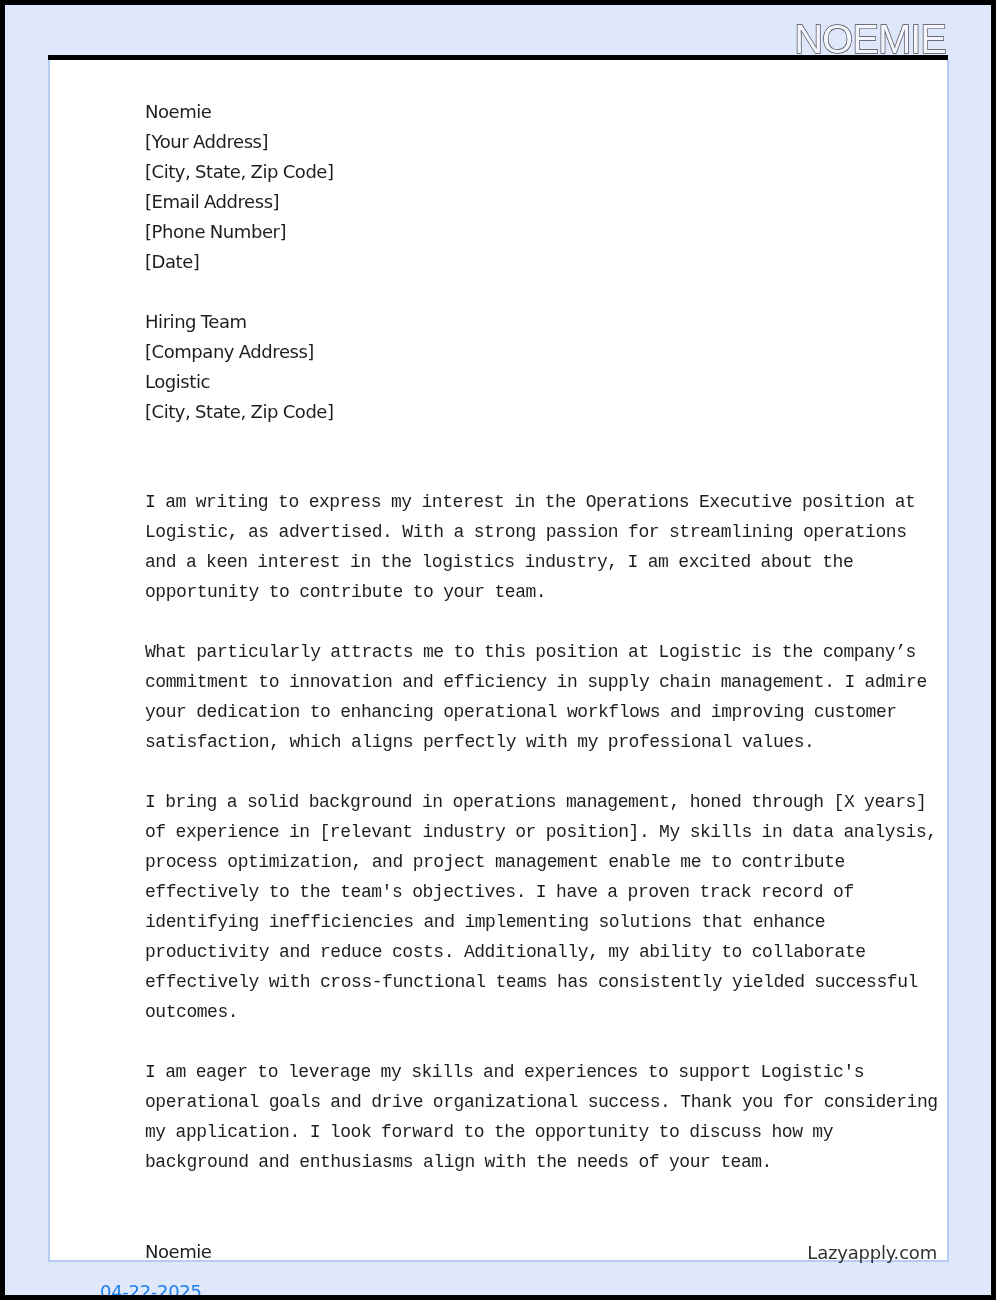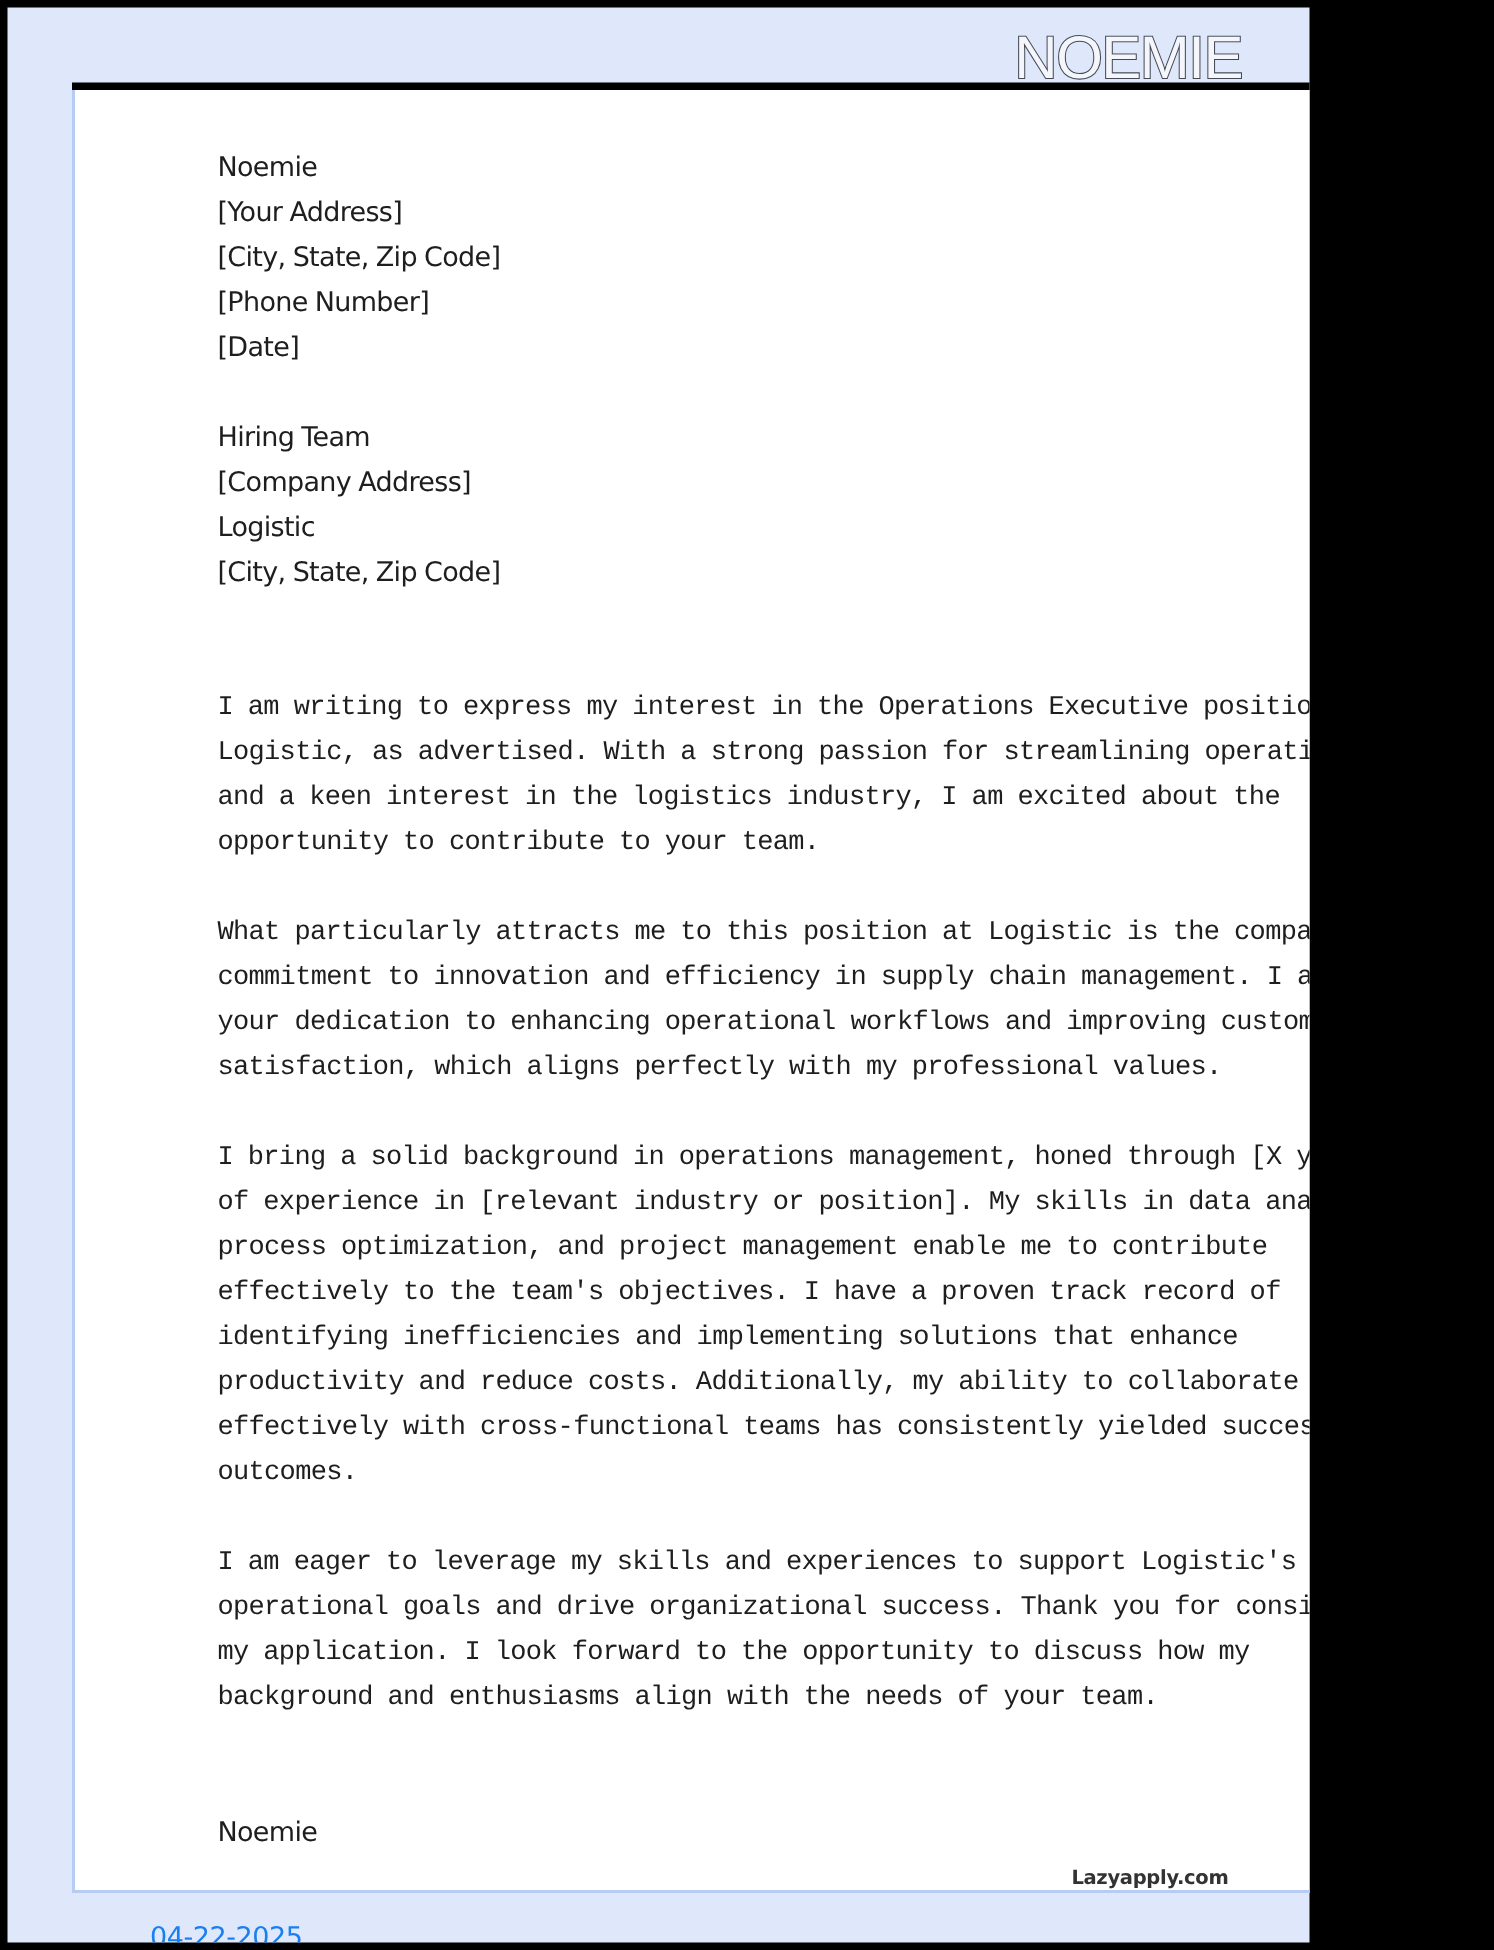--- a/index.html
+++ b/index.html
@@ -11,21 +11,21 @@
       height: 1300px;
       position: relative;
       overflow: hidden;
       background: #000000;
       font-family: "Liberation Sans", sans-serif;
     }
     .frame {
       position: absolute;
       left: 5px;
       top: 5px;
-      width: 868px;
+      width: 986px;
       height: 1290px;
       background: #dfe7fa;
       overflow: hidden;
     }
     .brand-name {
       position: absolute;
       right: 45px;
       top: 12px;
       font-family: "Liberation Sans", sans-serif;
       font-size: 40px;
@@ -78,25 +78,24 @@
     .para {
       display: block;
       margin: 0;
       font-family: Liberation Mono, monospace;
     }
     .watermark {
       position: absolute;
       right: 54px;
       top: 1240px;
       font-family: "DejaVu Sans", sans-serif;
-      font-size: 13px;
+      font-size: 18px;
       line-height: 16px;
       color: #333333;
       letter-spacing: -0.2px;
-      font-weight: bold;
     }
     .date-link {
       position: absolute;
       left: 95px;
       top: 1275px;
       font-family: "DejaVu Sans", sans-serif;
       font-size: 18px;
       line-height: 24px;
       color: #1a7ff0;
       text-decoration: none;
@@ -111,20 +110,21 @@
   <div class="brand-name">NOEMIE</div>
   <div class="top-rule"></div>
 
   <div class="card">
     <div class="letter">
 
       <div>
         <span class="line">Noemie</span>
         <span class="line">[Your Address]</span>
         <span class="line">[City, State, Zip Code]</span>
+        <span class="line">[Email Address]</span>
         <span class="line">[Phone Number]</span>
         <span class="line">[Date]</span>
       </div>
 
       <span class="gap"></span>
 
       <div>
         <span class="line">Hiring Team</span>
         <span class="line">[Company Address]</span>
         <span class="line">Logistic</span>

